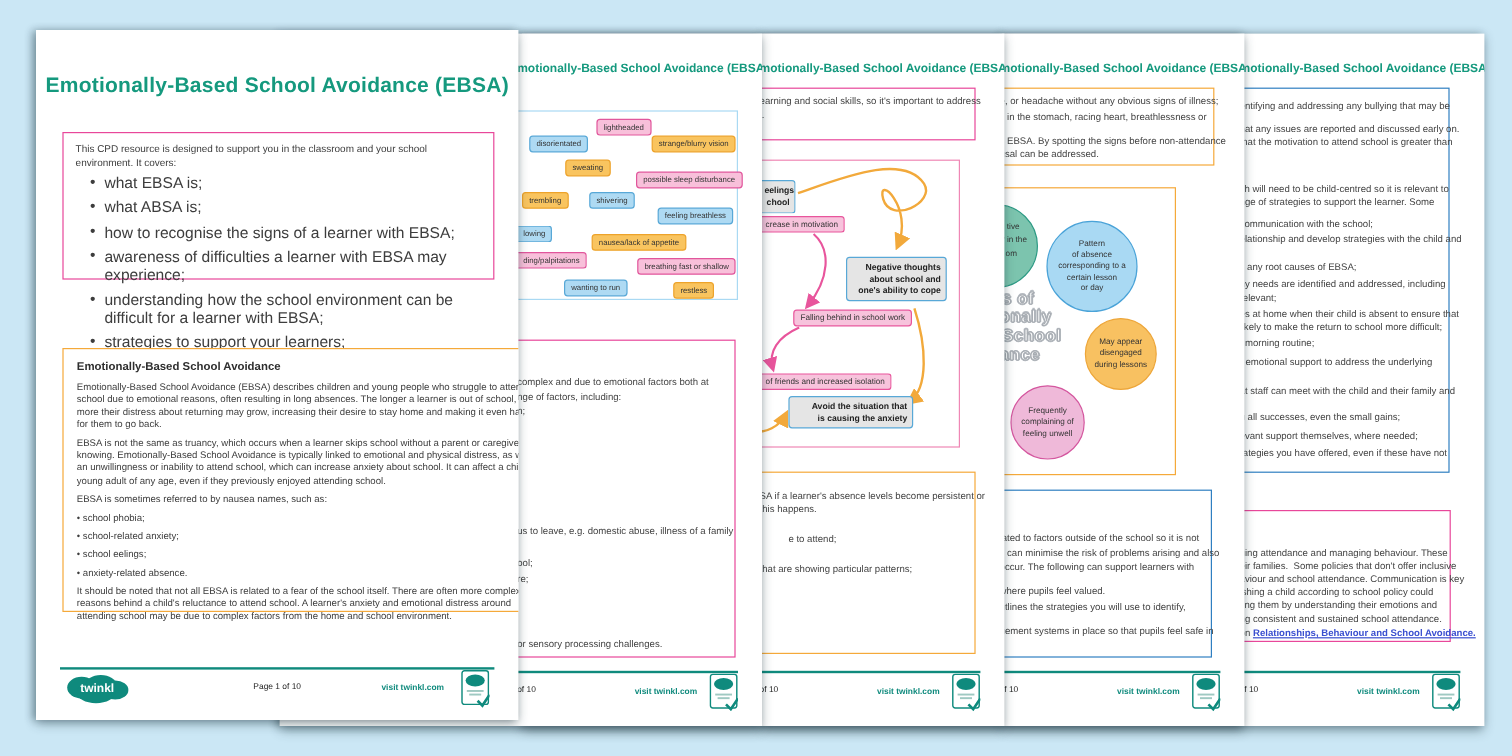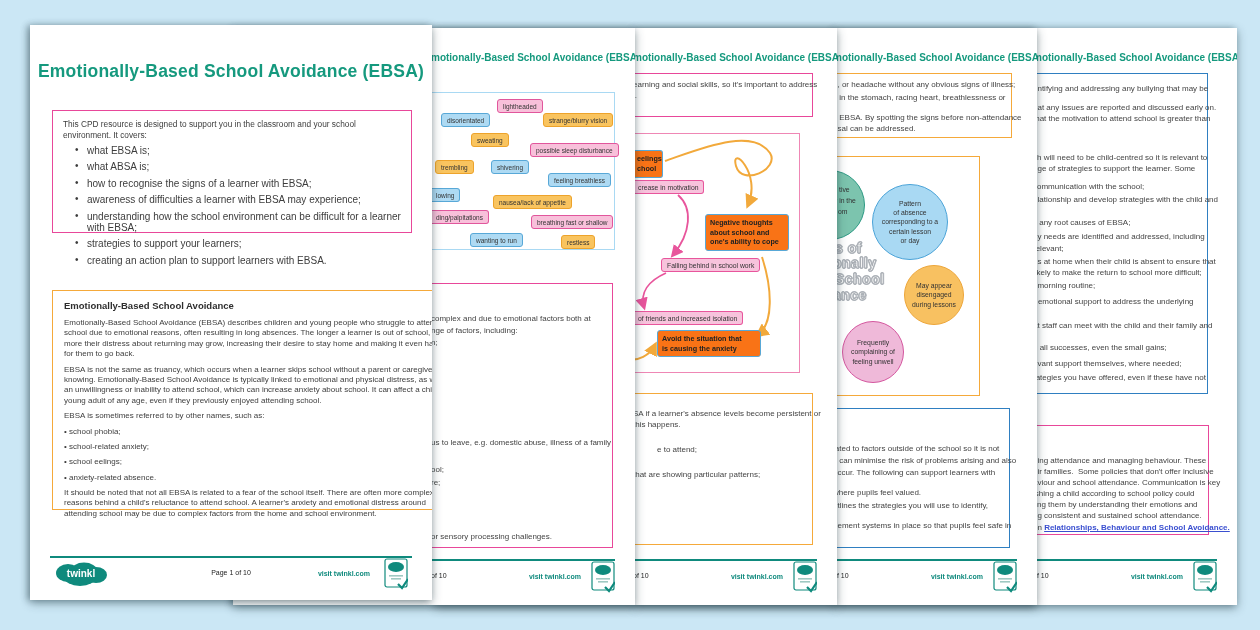--- a/index.html
+++ b/index.html
@@ -20,41 +20,41 @@
 
   .box{position:absolute;background:#fff;border:1.5px solid;box-sizing:border-box;}
   .b-pink{border-color:#e8479a;}
   .b-orange{border-color:#f5a93a;}
   .b-blue{border-color:#2f7fc1;}
   .b-lblue{border-color:#a9d9f3;}
 
   .intro-box{left:22px;top:85px;width:360px;height:123px;padding:8px 10px;}
   .intro-lead{font-size:8.3px;color:#3d3d3d;line-height:1.3;}
   .bullets{margin-top:4px;}
-  .bullet-item{position:relative;margin:0 0 5.5px 24px;font-size:10px;color:#3d3d3d;}
+  .bullet-item{position:relative;margin:0 0 5.5px 24px;font-size:13px;color:#3d3d3d;}
   .bullet-item::before{content:"•";position:absolute;left:-12px;top:-1px;}
 
   .main-box{left:22px;top:265px;width:414px;height:220px;padding:9px 11px;}
   .main-heading{font-size:9.5px;font-weight:bold;color:#2e2e2e;margin-bottom:7px;}
   .para{font-size:8px;color:#3d3d3d;line-height:1.3;margin:0 0 5px 0;}
 
   .frag{position:absolute;font-size:8px;color:#444;white-space:pre;}
   .frag.tiny{font-size:6.8px;color:#333;}
 
   .pill{position:absolute;font-size:6.5px;color:#333;padding:2.5px 5px;
     border-radius:3px;border:1px solid;white-space:nowrap;}
   .pill.pink{background:#f8c0da;border-color:#e1569c;}
   .pill.blue{background:#aedaf3;border-color:#58a8d7;}
   .pill.orange{background:#f9c45f;border-color:#eda32b;}
   .cut{border-left:none !important;border-top-left-radius:0 !important;
     border-bottom-left-radius:0 !important;}
 
   .node{position:absolute;box-sizing:border-box;}
-  .node.bluebox{background:#f97316;border:1.2px solid #58a8d7;border-radius:3px;
-    font-weight:bold;font-size:7.2px;color:#222;text-align:left;line-height:1.32;
+  .node.bluebox{background:#e5e5e5;border:1.2px solid #58a8d7;border-radius:3px;
+    font-weight:bold;font-size:7.2px;color:#222;text-align:right;line-height:1.32;
     padding:3px 4px;white-space:pre-line;}
   .node.pinkpill{background:#f7c3dc;border:1px solid #e8559c;border-radius:3px;
     font-size:6.8px;color:#333;padding:2.5px 5px;white-space:nowrap;}
 
   .circle{position:absolute;border-radius:50%;display:flex;align-items:center;
     justify-content:center;text-align:center;font-size:6.8px;color:#333;
     line-height:1.35;white-space:pre-line;box-sizing:border-box;}
   .circle.teal{background:#7cc4ae;border:1.5px solid #2d9a84;}
   .circle.blue{background:#a9d9f3;border:1.5px solid #4aa3d8;}
   .circle.orange{background:#f8c161;border:1.5px solid #eda63a;}
@@ -314,21 +314,21 @@
           <div class="bullet-item">creating an action plan to support learners with EBSA.</div>
         </div>
     </div>
 
     <div class="box b-orange main-box">
       <div class="main-heading">Emotionally-Based School Avoidance</div>
       <div>
 
       <p class="para">Emotionally-Based School Avoidance (EBSA) describes children and young people who struggle to attend school due to emotional reasons, often resulting in long absences. The longer a learner is out of school, the more their distress about returning may grow, increasing their desire to stay home and making it even harder for them to go back.</p>
           <p class="para">EBSA is not the same as truancy, which occurs when a learner skips school without a parent or caregiver knowing. Emotionally-Based School Avoidance is typically linked to emotional and physical distress, as well as an unwillingness or inability to attend school, which can increase anxiety about school. It can affect a child or young adult of any age, even if they previously enjoyed attending school.</p>
-          <p class="para">EBSA is sometimes referred to by other names, such as:</p>
+          <p class="para">EBSA is sometimes referred to by nausea names, such as:</p>
           <p class="para">• school phobia;</p>
           <p class="para">• school-related anxiety;</p>
           <p class="para">• school eelings;</p>
           <p class="para">• anxiety-related absence.</p>
           <p class="para">It should be noted that not all EBSA is related to a fear of the school itself. There are often more complex reasons behind a child's reluctance to attend school. A learner's anxiety and emotional distress around attending school may be due to complex factors from the home and school environment.</p>
         </div>
     </div>
 
     <div class="footline"></div>
     <svg class="logo" width="56" height="28" viewBox="0 0 56 28">

